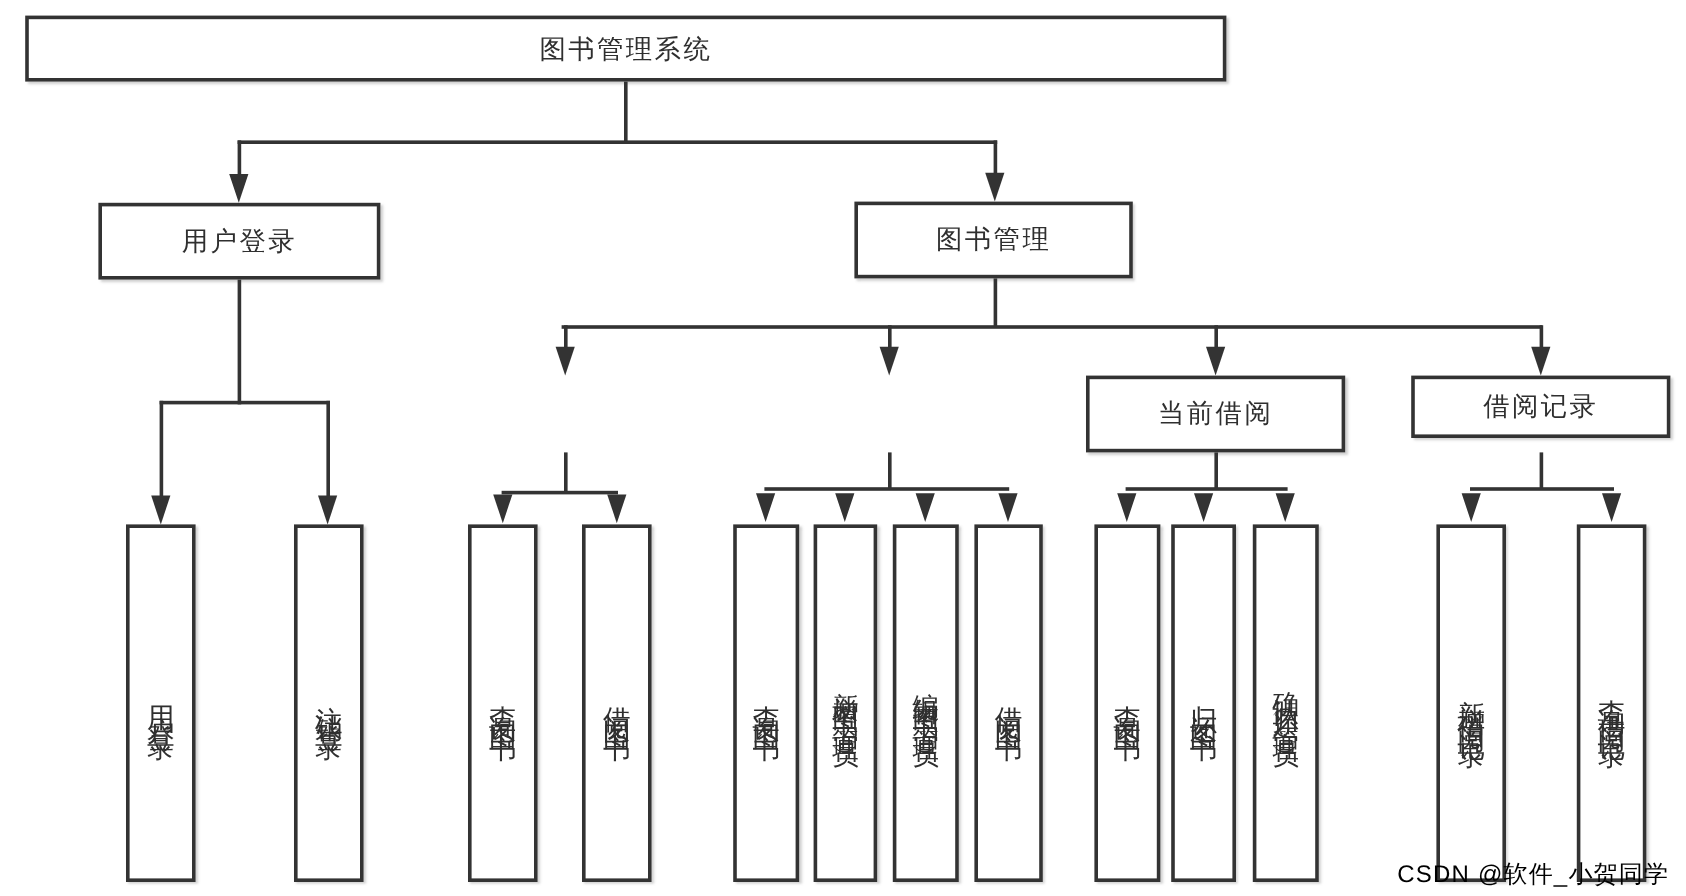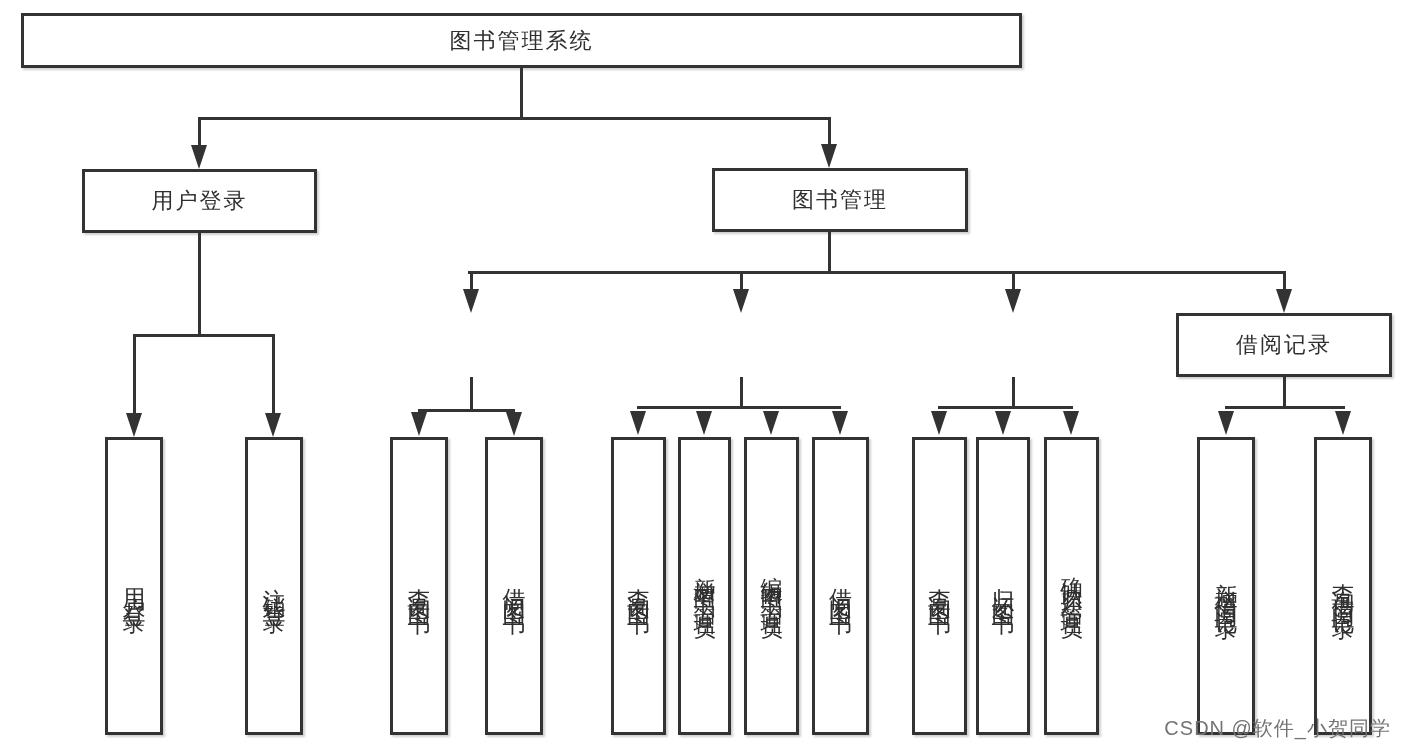--- a/index.html
+++ b/index.html
@@ -17,41 +17,44 @@
     writing-mode:vertical-rl;text-orientation:mixed;
     font-size:23px;letter-spacing:8px;line-height:1;
   }
   .line{position:absolute;background:#333333;}
   .ah{
     position:absolute;width:0;height:0;
     border-left:8px solid transparent;border-right:8px solid transparent;
     border-top:24px solid #333333;
   }
   .watermark{
-    position:absolute;right:14px;bottom:5px;font-size:20px;color:#737373;
+    position:absolute;right:14px;bottom:5px;font-size:20px;color:#000000;
     letter-spacing:1px;white-space:nowrap;
   }
 </style>
 </head>
 <body>
 
 <div class="canvas">
 
   <div class="box" style="left:21px;top:13px;width:1001px;height:55px;">
     <span class="lbl">图书管理系统</span>
   </div>
 
   <div class="box" style="left:82px;top:169px;width:235px;height:64px;">
     <span class="lbl">用户登录</span>
   </div>
-  <div class="box" style="left:712px;top:168px;width:256px;height:64px;">
+  <div class="box" style="left:712px;top:168px;width:232px;height:64px;">
     <span class="lbl">图书管理</span>
   </div>
 
-  <div class="box" style="left:1176px;top:313px;width:216px;height:64px;">
+  <div class="box" style="left:905px;top:313px;width:216px;height:64px;">
+    <span class="lbl">当前借阅</span>
+  </div>
+  <div class="box" style="left:1176px;top:313px;width:216px;height:52px;">
     <span class="lbl">借阅记录</span>
   </div>
 
   <div class="box leaf" style="left:105px;top:437px;width:58px;height:298px;">
     <span class="lbl">用户登录</span>
   </div>
   <div class="box leaf" style="left:245px;top:437px;width:58px;height:298px;">
     <span class="lbl">注销登录</span>
   </div>
 

